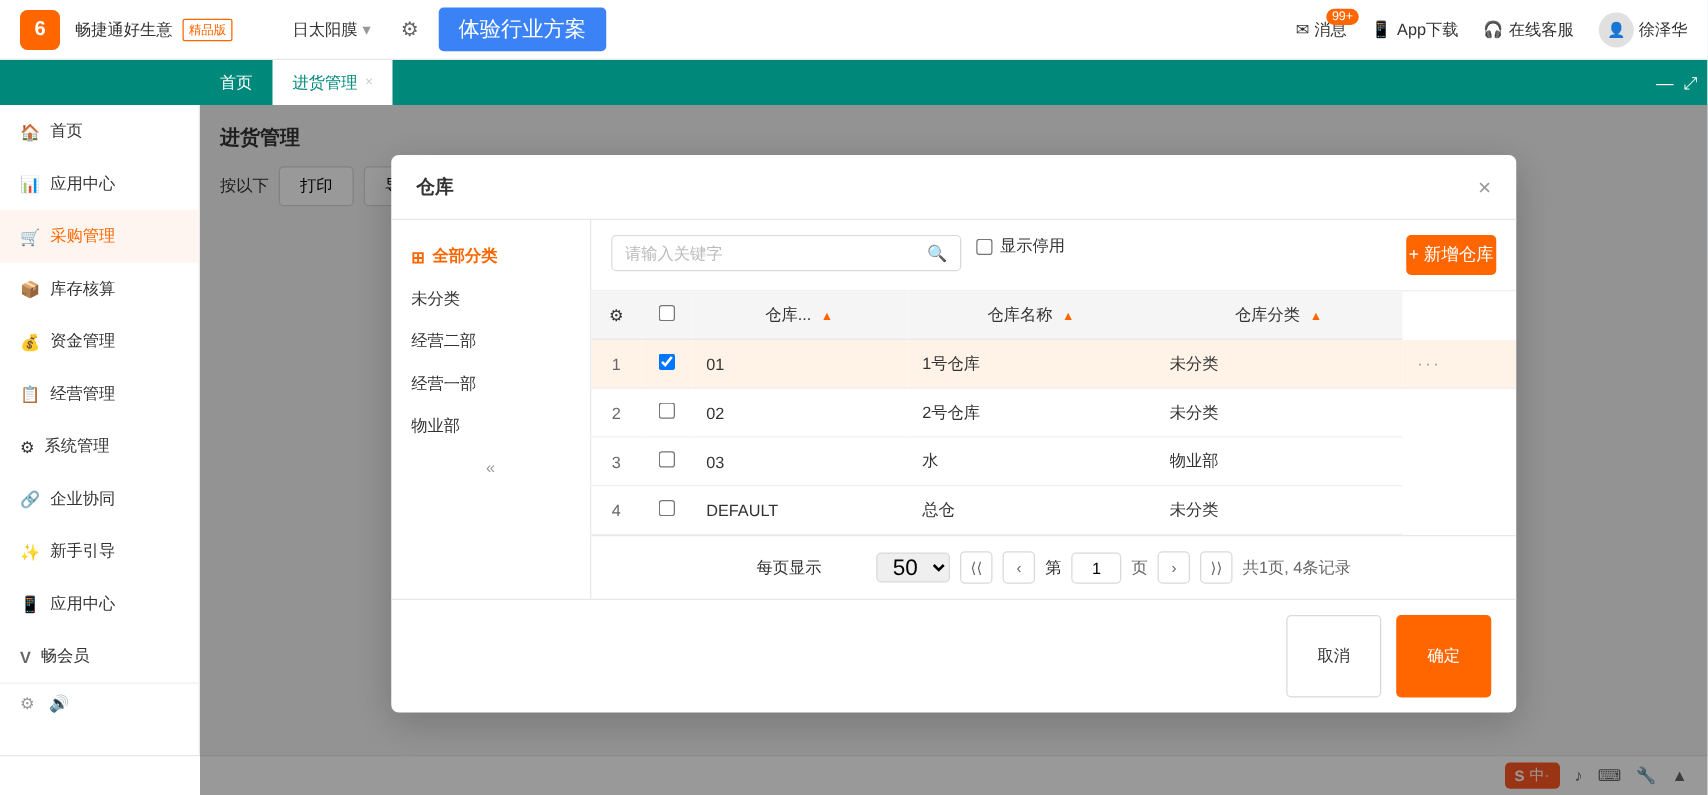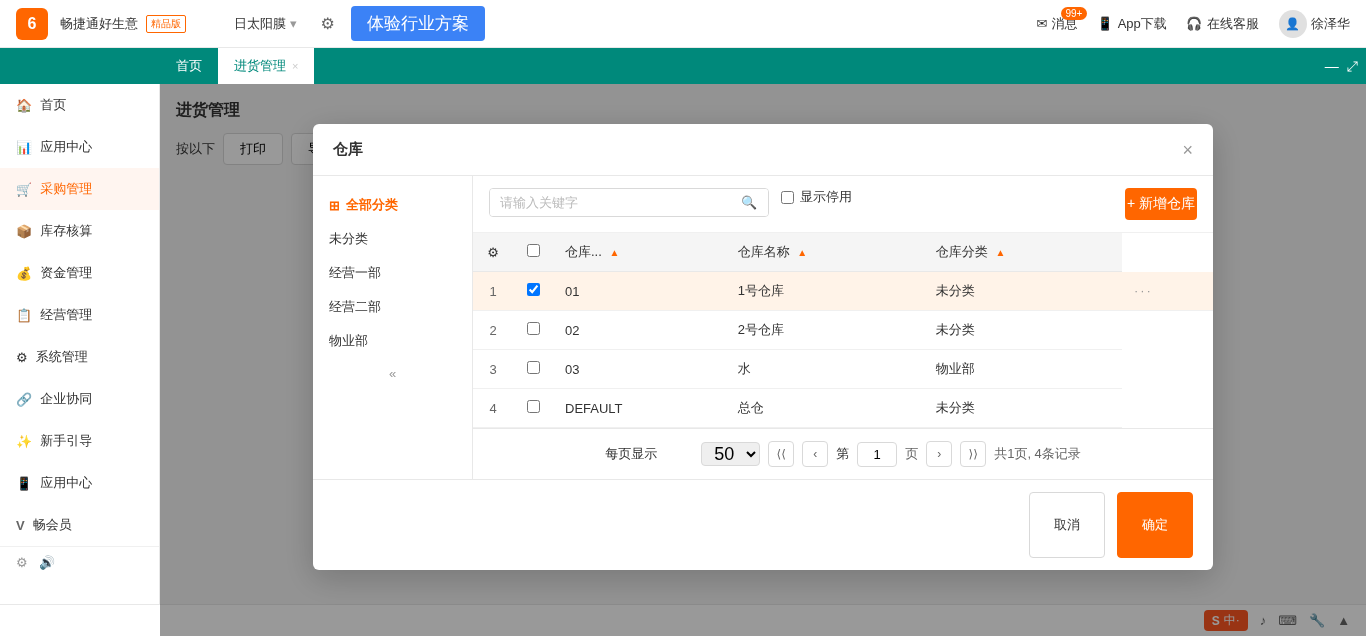--- a/index.html
+++ b/index.html
@@ -68,21 +68,21 @@
     .modal-search input { border: none; outline: none; padding: 6px 10px; font-size: 13px; flex: 1; color: #333; }
     .modal-search input::placeholder { color: #bbb; }
     .modal-search-icon { padding: 6px 10px; color: #999; background: #fff; cursor: pointer; }
     .modal-checkbox-label { display: flex; align-items: center; gap: 6px; font-size: 13px; color: #333; cursor: pointer; }
     .modal-add-btn { margin-left: auto; background: #f60; color: #fff; border: none; border-radius: 4px; padding: 7px 2px; font-size: 14px; cursor: pointer; }
 
     
     .modal-table { flex: 1; overflow-y: auto; }
     table { width: 100%; border-collapse: collapse; }
     table thead { background: #f5f5f5; }
-    table th { padding: 10px 12px; text-align: left; color: #333; font-weight: normal; font-size: 13px; border-bottom: 1px solid #e8e8e8; }
+    table th { padding: 10px 12px; text-align: center; color: #333; font-weight: normal; font-size: 13px; border-bottom: 1px solid #e8e8e8; }
     table td { padding: 10px 12px; color: #333; font-size: 13px; border-bottom: 1px solid #f0f0f0; }
     table tr.selected { background: #fff3e8; }
     .th-gear { width: 40px; text-align: center; }
     .th-checkbox { width: 40px; text-align: center; }
     .row-index { color: #666; text-align: center; }
     .row-checkbox { text-align: center; }
     .sort-icon { display: inline-block; margin-left: 4px; color: #f60; font-size: 10px; }
     .more-dots { color: #999; letter-spacing: 2px; cursor: pointer; }
 
     
@@ -230,24 +230,24 @@
 
           <div class="modal-sidebar">
             <div class="modal-sidebar-header">
               <span style="color:#f60;">⊞</span>
               <span>全部分类</span>
             </div>
             <div class="modal-sidebar-item">
               <span>未分类</span>
             </div>
             <div class="modal-sidebar-item">
+              <span>经营二部</span>
+            </div>
+            <div class="modal-sidebar-item">
               <span>经营一部</span>
-            </div>
-            <div class="modal-sidebar-item">
-              <span>经营二部</span>
             </div>
             <div class="modal-sidebar-item">
               <span>物业部</span>
             </div>
             <div class="modal-sidebar-collapse">
               <span>«</span>
             </div>
           </div>
 
           <div class="modal-content-area">

